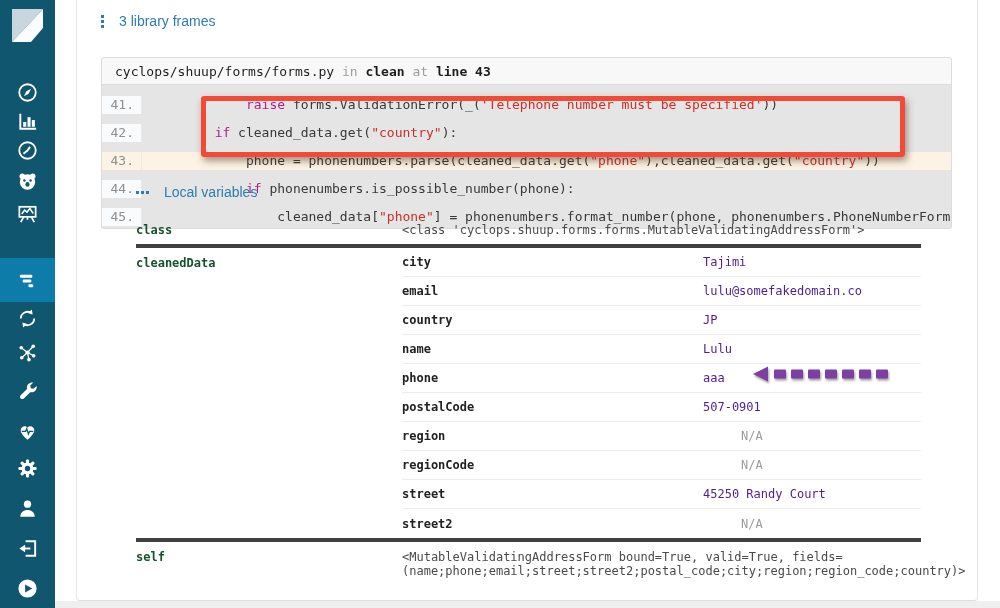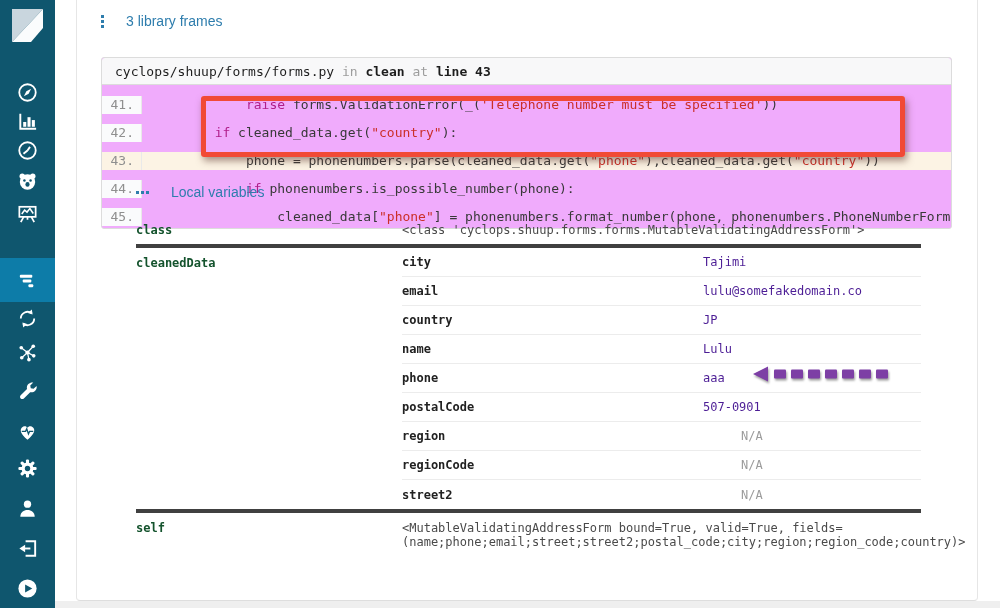--- a/index.html
+++ b/index.html
@@ -15,28 +15,28 @@
   .nav-item.active { height:44px; background:#0d7ca8; }
   .nav-item svg { display:block; }
   
   .content-card {
     position:absolute; left:76px; top:0; width:900px; height:600px; background:#fff;
     border-left:1px solid #e6e6e6; border-right:1px solid #e6e6e6; border-bottom:1px solid #dedede;
     border-radius:0 0 4px 4px; z-index:1;
   }
   .bottom-strip { position:absolute; left:55px; top:601px; width:945px; height:7px; background:#efefef; }
   
-  .toggle-link { position:absolute; display:flex; align-items:center; gap:22px; color:#2e7dad; font-size:14px; cursor:pointer; }
+  .toggle-link { position:absolute; display:flex; align-items:center; gap:15px; color:#2e7dad; font-size:14px; cursor:pointer; }
   .frames-toggle { left:24px; top:13px; }
   .vars-toggle { left:59px; top:184px; }
   .dots-v, .dots-h { display:flex; gap:2px; }
   .dots-v { flex-direction:column; }
   .dots-v i, .dots-h i { width:3px; height:3px; background:#2e7dad; display:block; }
   
-  .code-panel { position:absolute; left:24px; top:57px; width:851px; border:1px solid #dcdcdc; border-radius:3px; background:#f0abfc; box-sizing:border-box; }
+  .code-panel { position:absolute; left:24px; top:57px; width:851px; border:1px solid #dcdcdc; border-radius:3px; background:#e5e5e5; box-sizing:border-box; }
   .code-header {
     background:#f8f8f9; border-bottom:1px solid #dcdcdc; border-radius:3px 3px 0 0;
     padding:6px 12px 5px 13px; font-family:"DejaVu Sans Mono", monospace; font-size:13px; color:#9d9d9d; cursor:pointer;
   }
   .code-header .fpath { color:#1d1d1d; }
   .code-header .fbold { color:#1d1d1d; font-weight:bold; }
   .code-lines { padding:1px 0 2px; }
   .code-row { display:flex; height:18px; line-height:18px; font-family:"DejaVu Sans Mono", monospace; font-size:13px; overflow:hidden;margin-top:10px; }
   .code-row .gutter {
     flex:none; width:40px; box-sizing:border-box; padding-right:7px; text-align:right;
@@ -277,20 +277,24 @@
             <div class="nkey">postalCode</div>
             <div class="nval">507-0901</div>
           </div>
           <div class="nrow">
             <div class="nkey">region</div>
             <div class="nval muted">N/A</div>
           </div>
           <div class="nrow">
             <div class="nkey">regionCode</div>
             <div class="nval muted">N/A</div>
+          </div>
+          <div class="nrow">
+            <div class="nkey">street</div>
+            <div class="nval">45250 Randy Court</div>
           </div>
           <div class="nrow">
             <div class="nkey">street2</div>
             <div class="nval muted">N/A</div>
           </div>
         </div>
       </div>
       <div class="outer-row">
         <div class="okey">self</div>
         <div class="oval">&lt;MutableValidatingAddressForm bound=True, valid=True, fields=

